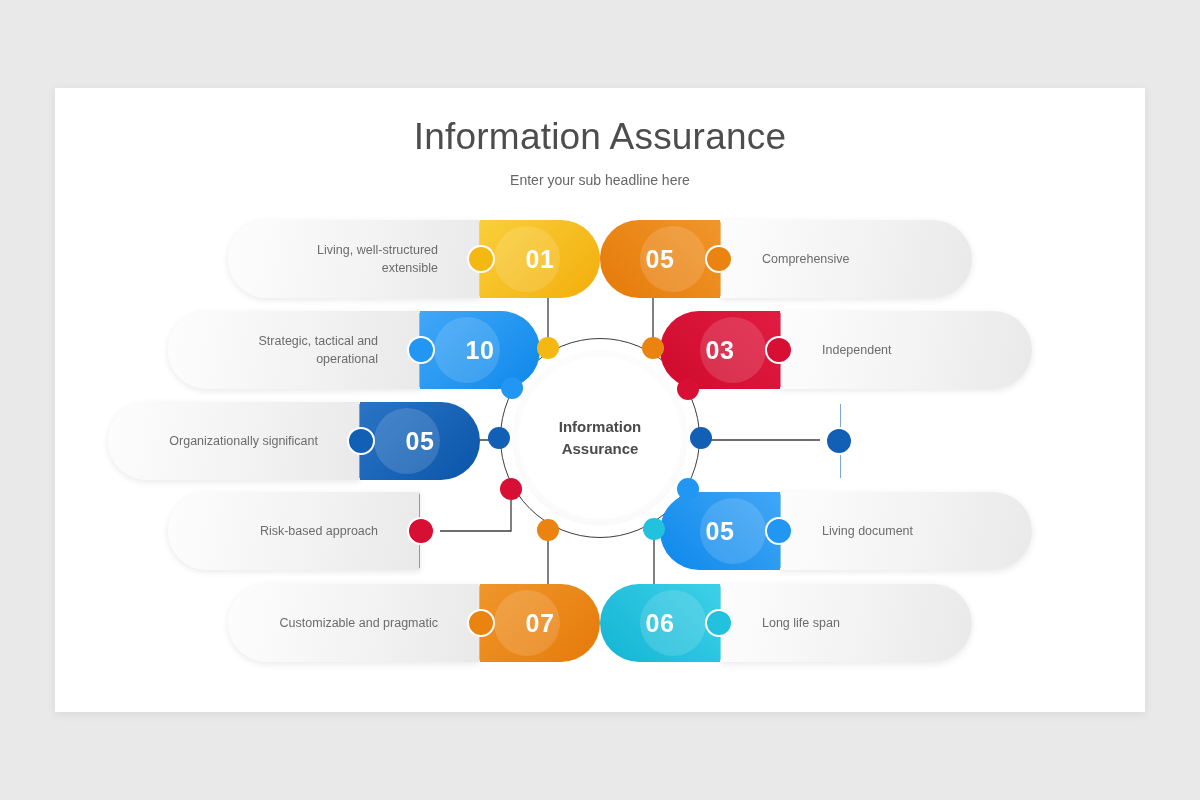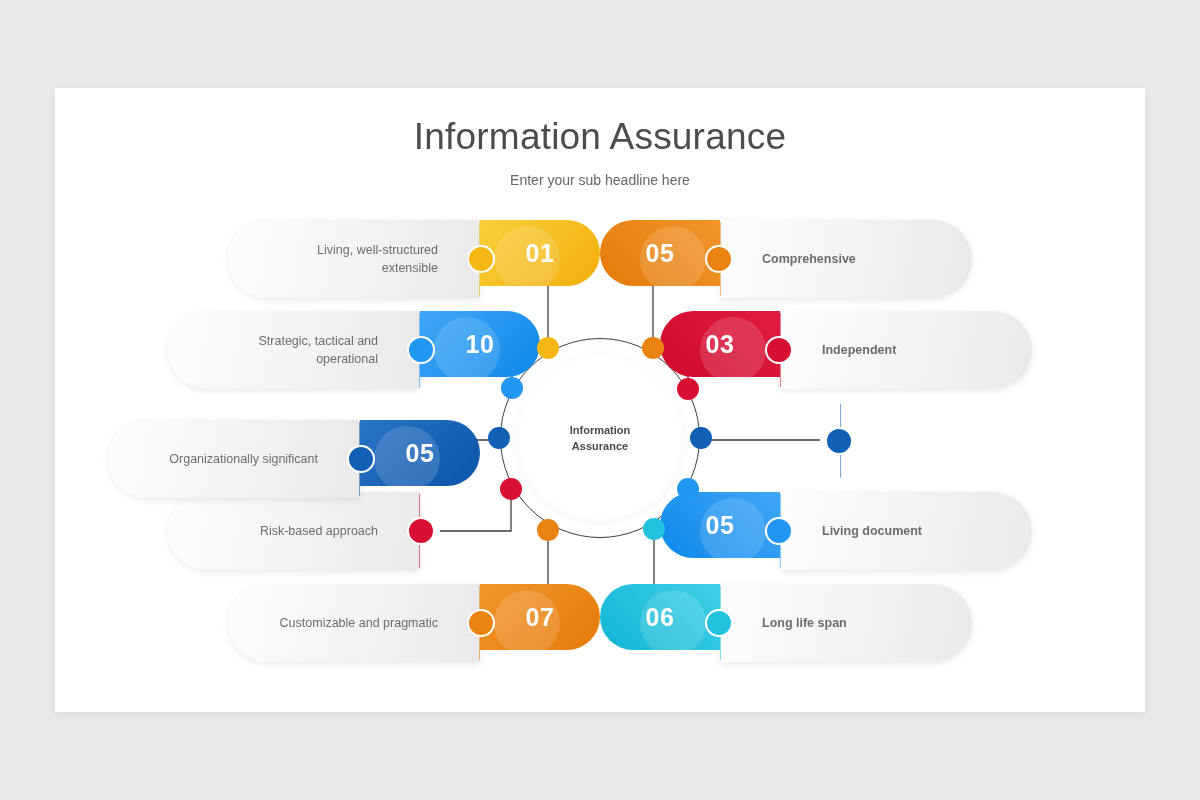--- a/index.html
+++ b/index.html
@@ -48,24 +48,24 @@
     font-size:12.5px;color:#6c6c6c;line-height:1.45;
     width:100%;
   }
   
   .row.left .cap{left:0;border-top-right-radius:0;border-bottom-right-radius:0;
                  padding:0 42px 0 34px;}
   .row.left .cap .txt{text-align:right;}
   
   .row.right .cap{right:0;border-top-left-radius:0;border-bottom-left-radius:0;
                   padding:0 34px 0 42px;}
-  .row.right .cap .txt{text-align:left;font-weight:bold;}
+  .row.right .cap .txt{text-align:left;}
 
   .num{
-    position:absolute;top:0;height:66px;width:120px;
+    position:absolute;top:0;height:78px;width:120px;
     display:flex;align-items:center;justify-content:center;
     color:#fff;font-size:25px;font-weight:700;letter-spacing:0.5px;
     box-sizing:border-box;
   }
   .row.left .num{left:252px;border-radius:0 39px 39px 0;}
   .row.right .num{right:252px;border-radius:39px 0 0 39px;}
   .num .glow{
     position:absolute;width:66px;height:66px;border-radius:50%;
     background:rgba(255,255,255,0.14);
     top:6px;
@@ -98,21 +98,21 @@
   }
   .hub-inner{
     position:absolute;left:512px;top:350px;
     width:176px;height:176px;border-radius:50%;
     background:radial-gradient(circle at 50% 45%,#ffffff 62%,#f7f7f7 100%);
     box-shadow:inset 0 0 0 7px rgba(0,0,0,0.012);
   }
   .hub-label{
     position:absolute;left:500px;top:338px;width:200px;height:200px;
     display:flex;flex-direction:column;justify-content:center;
-    font-size:11px;font-weight:700;color:#4a4a4a;line-height:1.5;
+    font-size:15px;font-weight:700;color:#4a4a4a;line-height:1.5;
     text-align:center;
   }
 
   .dot{position:absolute;border-radius:50%;z-index:5;}
 </style>
 </head>
 <body>
 
 <div class="stage">
 
@@ -226,21 +226,21 @@
         </div>
         <div class="knob" style="background: rgb(234, 131, 16);"></div>
       </div>
       <div class="row left" style="top: 492px; width: 372px; left: 168px;">
         <div class="cap">
           <div class="txt">Risk-based approach</div>
         </div>
         <div class="seam" style="background: rgb(216, 15, 52);"></div>
         <div class="knob" style="background: rgb(216, 15, 52);"></div>
       </div>
-      <div class="row left" style="top: 420px; width: 372px; left: 108px;">
+      <div class="row left" style="top: 402px; width: 372px; left: 108px;">
         <div class="cap">
           <div class="txt">Organizationally significant</div>
         </div>
         <div class="seam" style="background: rgb(17, 96, 181);"></div>
         <div class="num" style="background: linear-gradient(135deg, rgb(42, 116, 198) 0%, rgb(10, 85, 168) 100%);">
           <div class="glow"></div>
           <span>05</span>
         </div>
         <div class="knob" style="background: rgb(17, 96, 181);"></div>
       </div>

